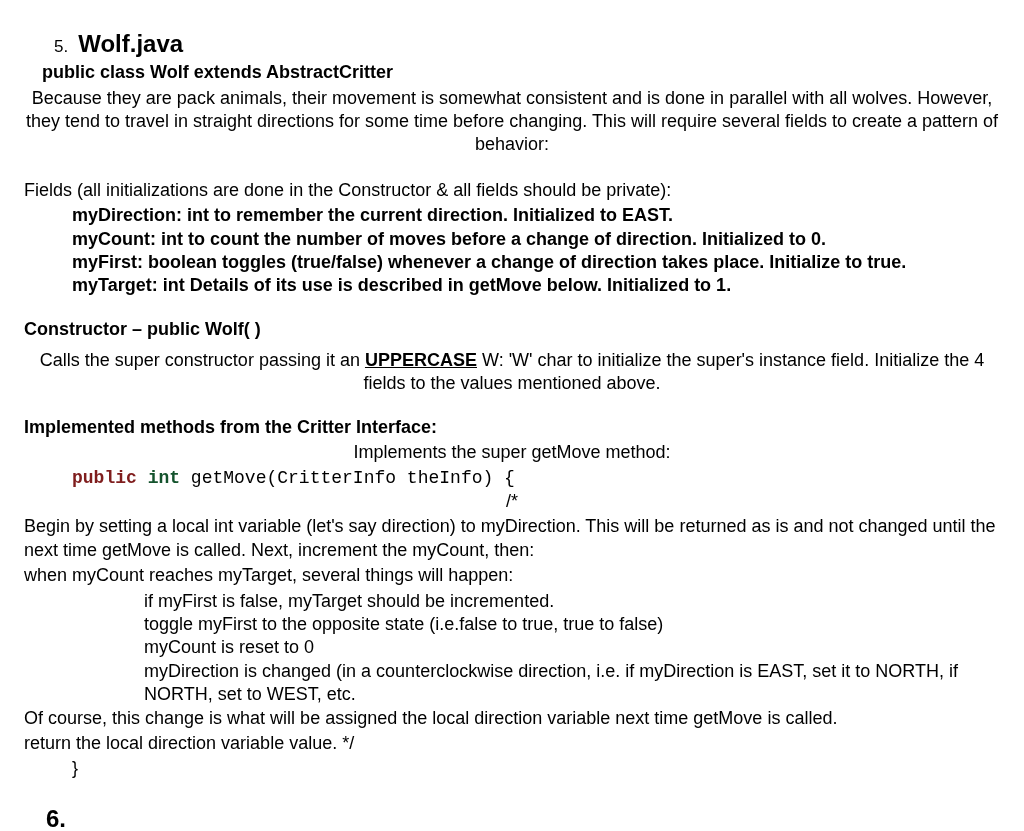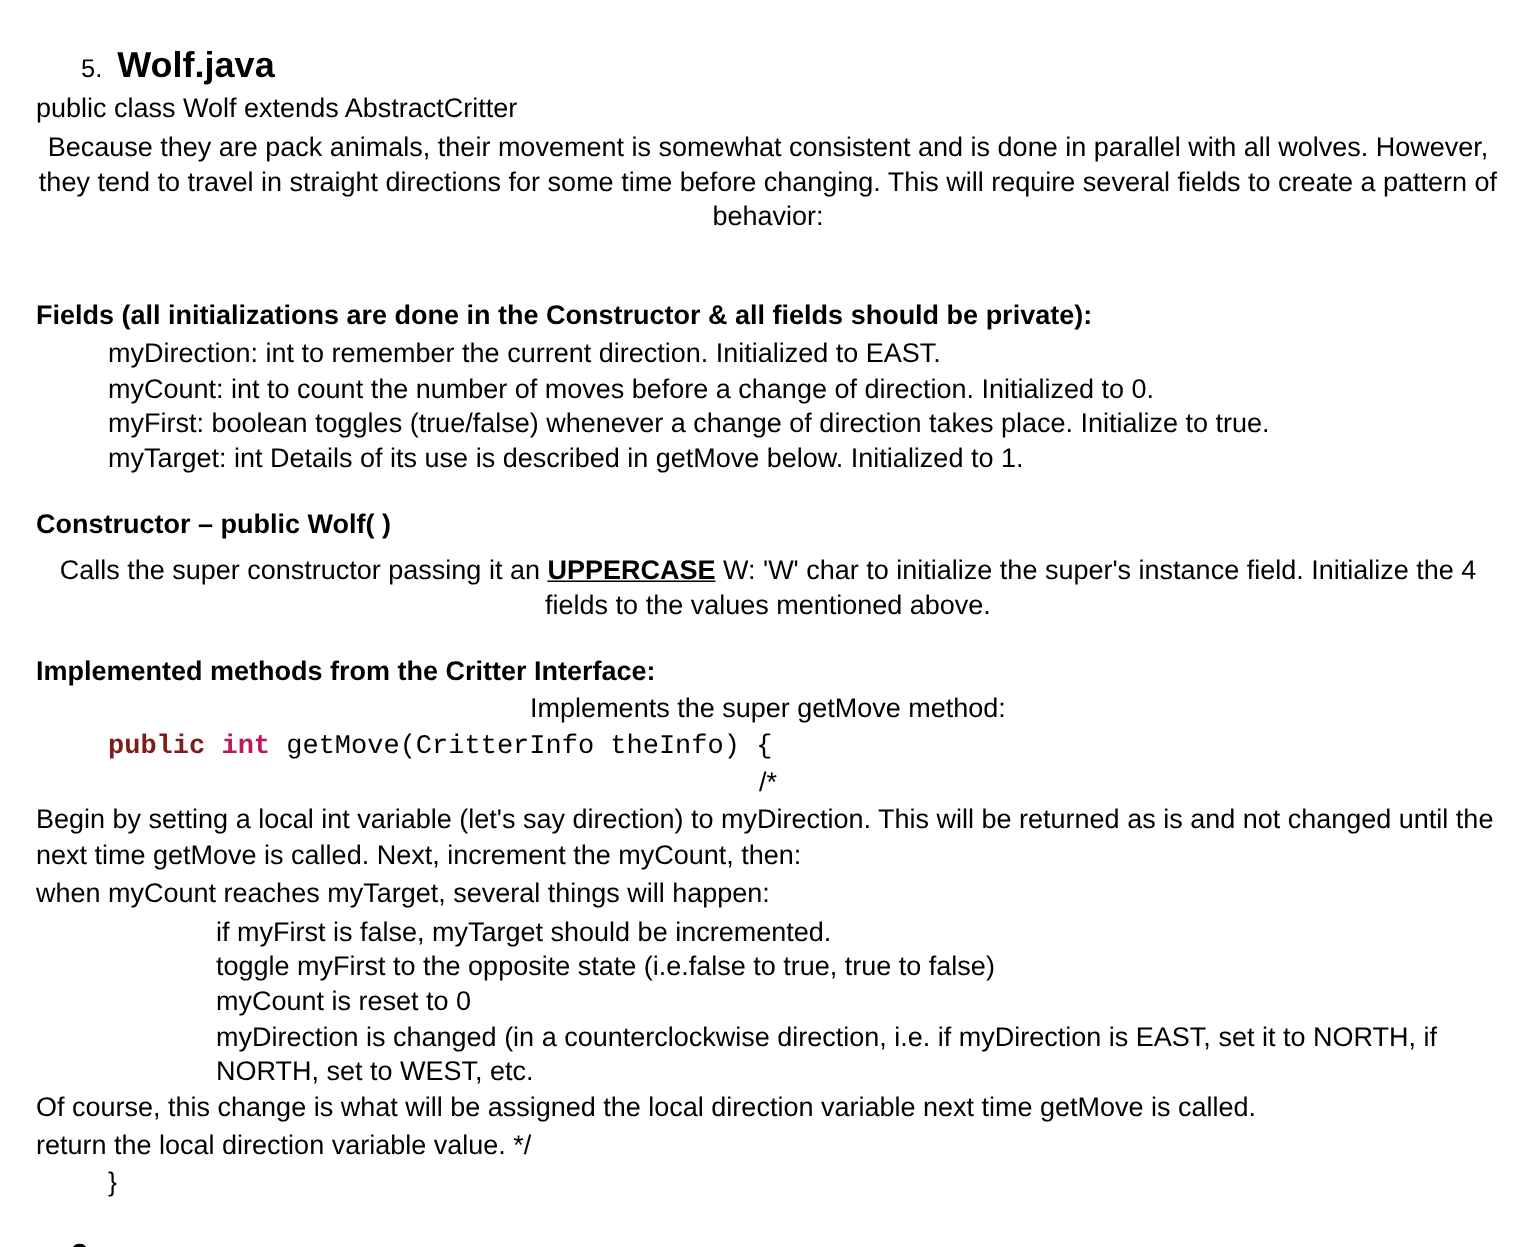--- a/index.html
+++ b/index.html
@@ -33,55 +33,56 @@
       margin-left: 22px;
       margin-top: 22px;
       margin-bottom: 4px;
     }
     .section-number-6 {
       font-size: 24px;
       font-weight: bold;
       margin-right: 8px;
     }
     .class-decl {
-      font-weight: normal;
+      font-weight: bold;
       margin-bottom: 2px;
+      margin-left: 18px;
     }
     .para {
       margin-bottom: 2px;
       text-align: center;
     }
     .block-gap {
       height: 20px;
     }
     .fields-header {
-      font-weight: bold;
+      font-weight: normal;
       margin-bottom: 2px;
-      margin-top: 20px;
     }
     .field-item {
       margin-left: 48px;
+      font-weight: bold;
     }
     .constructor-line {
       font-weight: bold;
       margin-top: 20px;
       margin-bottom: 8px;
     }
     .impl-header {
       font-weight: bold;
       margin-top: 20px;
       margin-bottom: 2px;
     }
     .code-line {
       font-family: "Courier New", Courier, monospace;
       margin-left: 48px;
       white-space: pre;
     }
     .kw { color: #7f1d1d; font-weight: bold; }
-    .type { color: #be185d; font-weight: bold; }
+    .type { color: #14532d; font-weight: bold; }
     .method-body-text {
       margin-bottom: 2px;
     }
     .indented-logic {
       margin-left: 120px;
     }
     .underline-bold {
       text-decoration: underline;
       font-weight: bold;
     }

